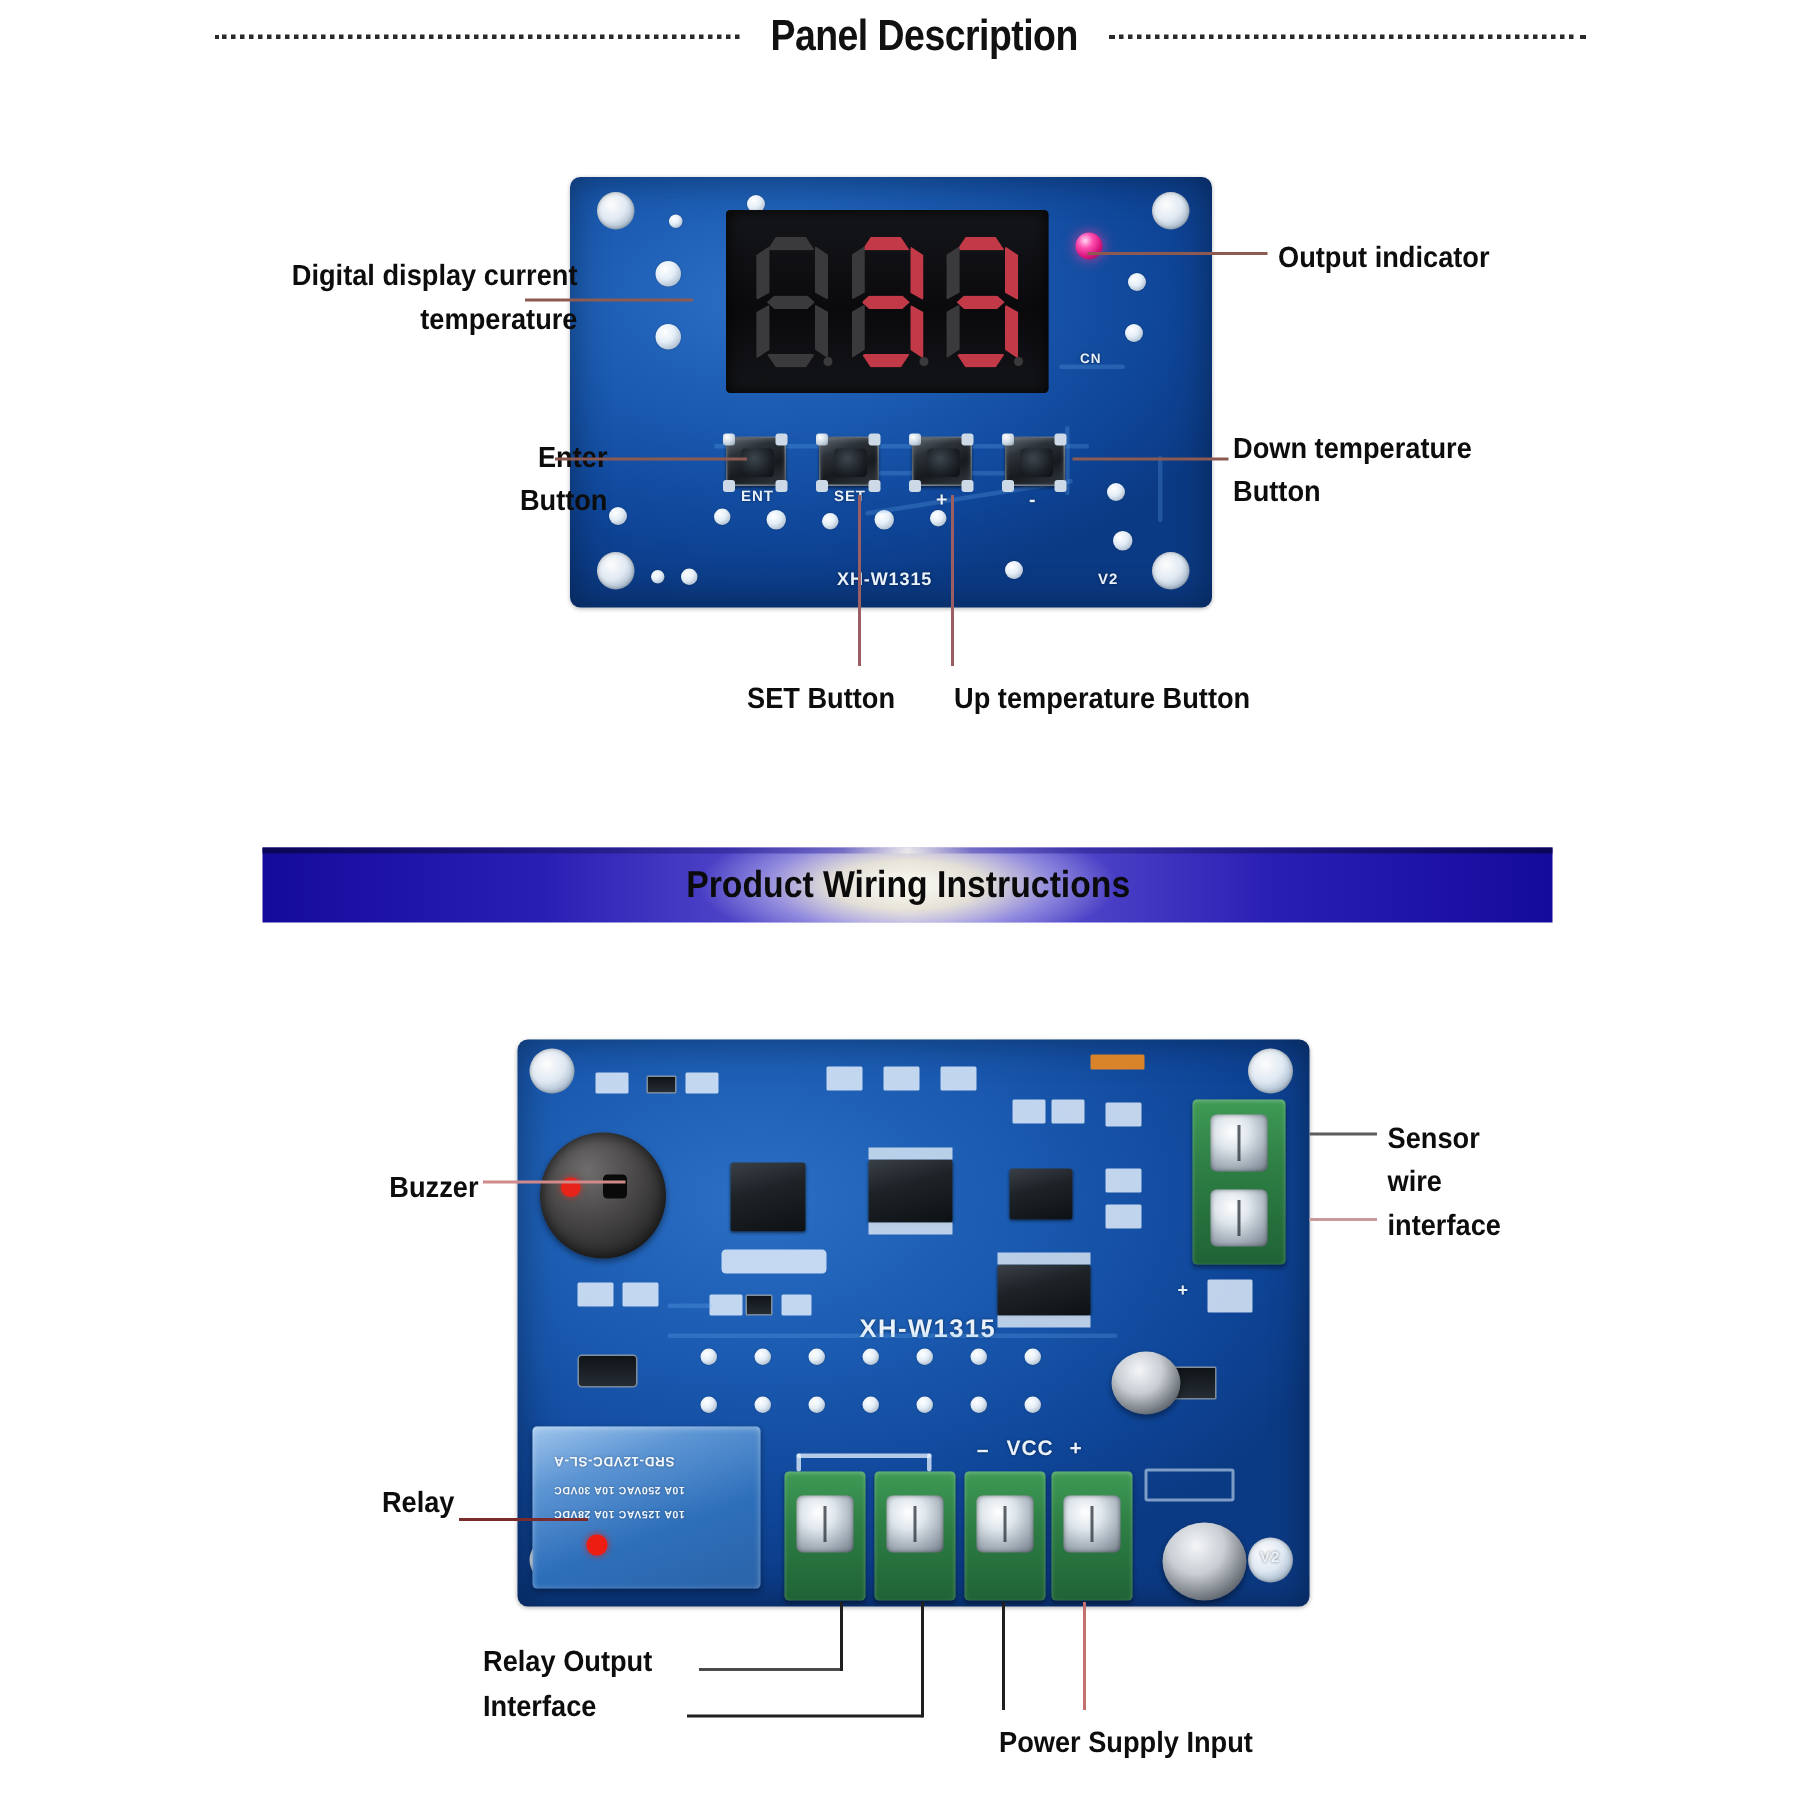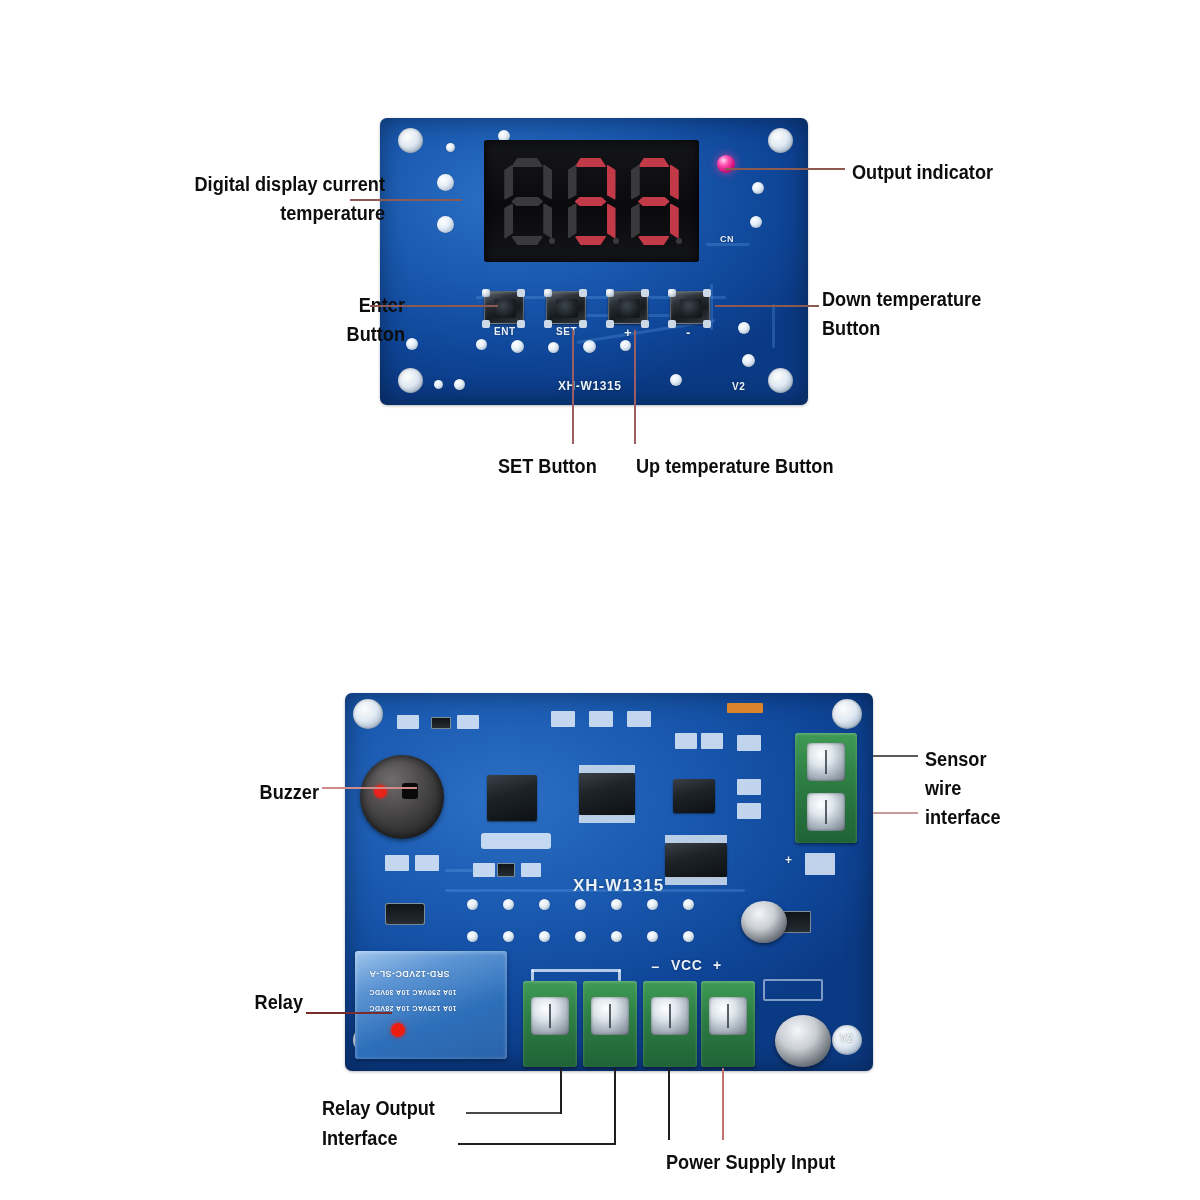--- a/index.html
+++ b/index.html
@@ -201,20 +201,25 @@
     position: absolute; border-radius: 50%;
     background: radial-gradient(circle at 40% 30%, #f4f6f8 0%, #c9ced4 38%, #6d737a 72%, #2b2f34 100%);
     box-shadow: 0 2px 4px rgba(0,0,0,0.45);
   }
 </style>
 </head>
 <body>
 
 <div id="page">
 
+  <div class="dashed-header">
+    <span class="dash-line dash-left"></span>
+    <span class="section-title">Panel Description</span>
+    <span class="dash-line dash-right"></span>
+  </div>
 
   <div class="pcb" id="board1">
 
     <div class="mount-hole" style="left:18px;  top:10px;  width:25px; height:25px;"></div>
     <div class="mount-hole" style="left:388px; top:10px;  width:25px; height:25px;"></div>
     <div class="mount-hole" style="left:18px;  top:250px; width:25px; height:25px;"></div>
     <div class="mount-hole" style="left:388px; top:250px; width:25px; height:25px;"></div>
 
     <div class="pad" style="left:57px; top:56px;  width:17px; height:17px;"></div>
     <div class="pad" style="left:57px; top:98px;  width:17px; height:17px;"></div>
@@ -313,20 +318,23 @@
   <div class="lbl" style="left:822px; top:285px;">Down temperature
 Button</div>
   <div class="lead lead-h" style="left:715px; top:305px; width:104px; border-color:#8d5a52;"></div>
 
   <div class="lbl" style="left:498px; top:452px;">SET Button</div>
   <div class="lead lead-v" style="left:572px; top:330px; height:114px; border-color:#9b5f63;"></div>
 
   <div class="lbl" style="left:636px; top:452px;">Up temperature Button</div>
   <div class="lead lead-v" style="left:634px; top:330px; height:114px; border-color:#9b5f63;"></div>
 
+  <div class="banner">
+    <span class="banner-title">Product Wiring Instructions</span>
+  </div>
 
   <div class="pcb" id="board2">
 
     <div class="mount-hole" style="left:8px;   top:6px;   width:30px; height:30px;"></div>
     <div class="mount-hole" style="left:487px; top:6px;   width:30px; height:30px;"></div>
     <div class="mount-hole" style="left:8px;   top:332px; width:30px; height:30px;"></div>
     <div class="mount-hole" style="left:487px; top:332px; width:30px; height:30px;"></div>
 
     <div class="buzzer">
       <span class="buzzer-vent"></span>

